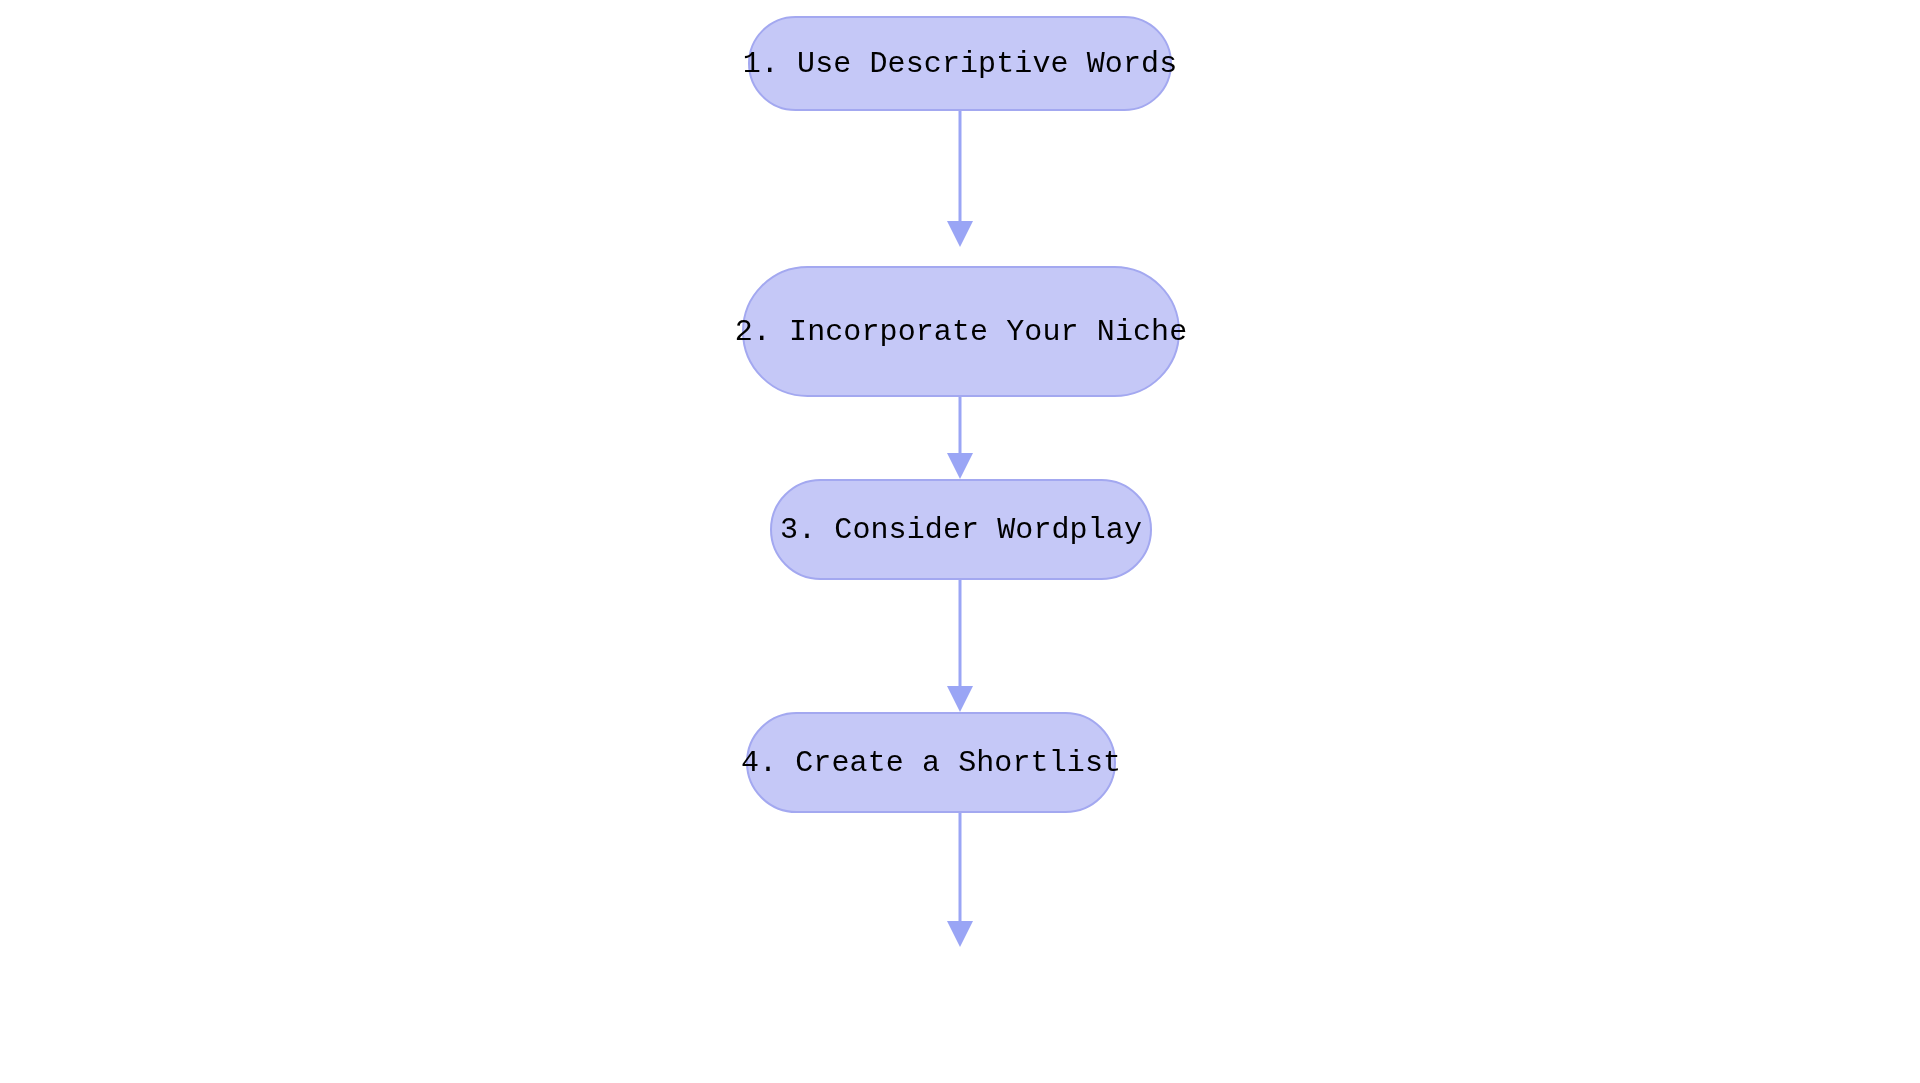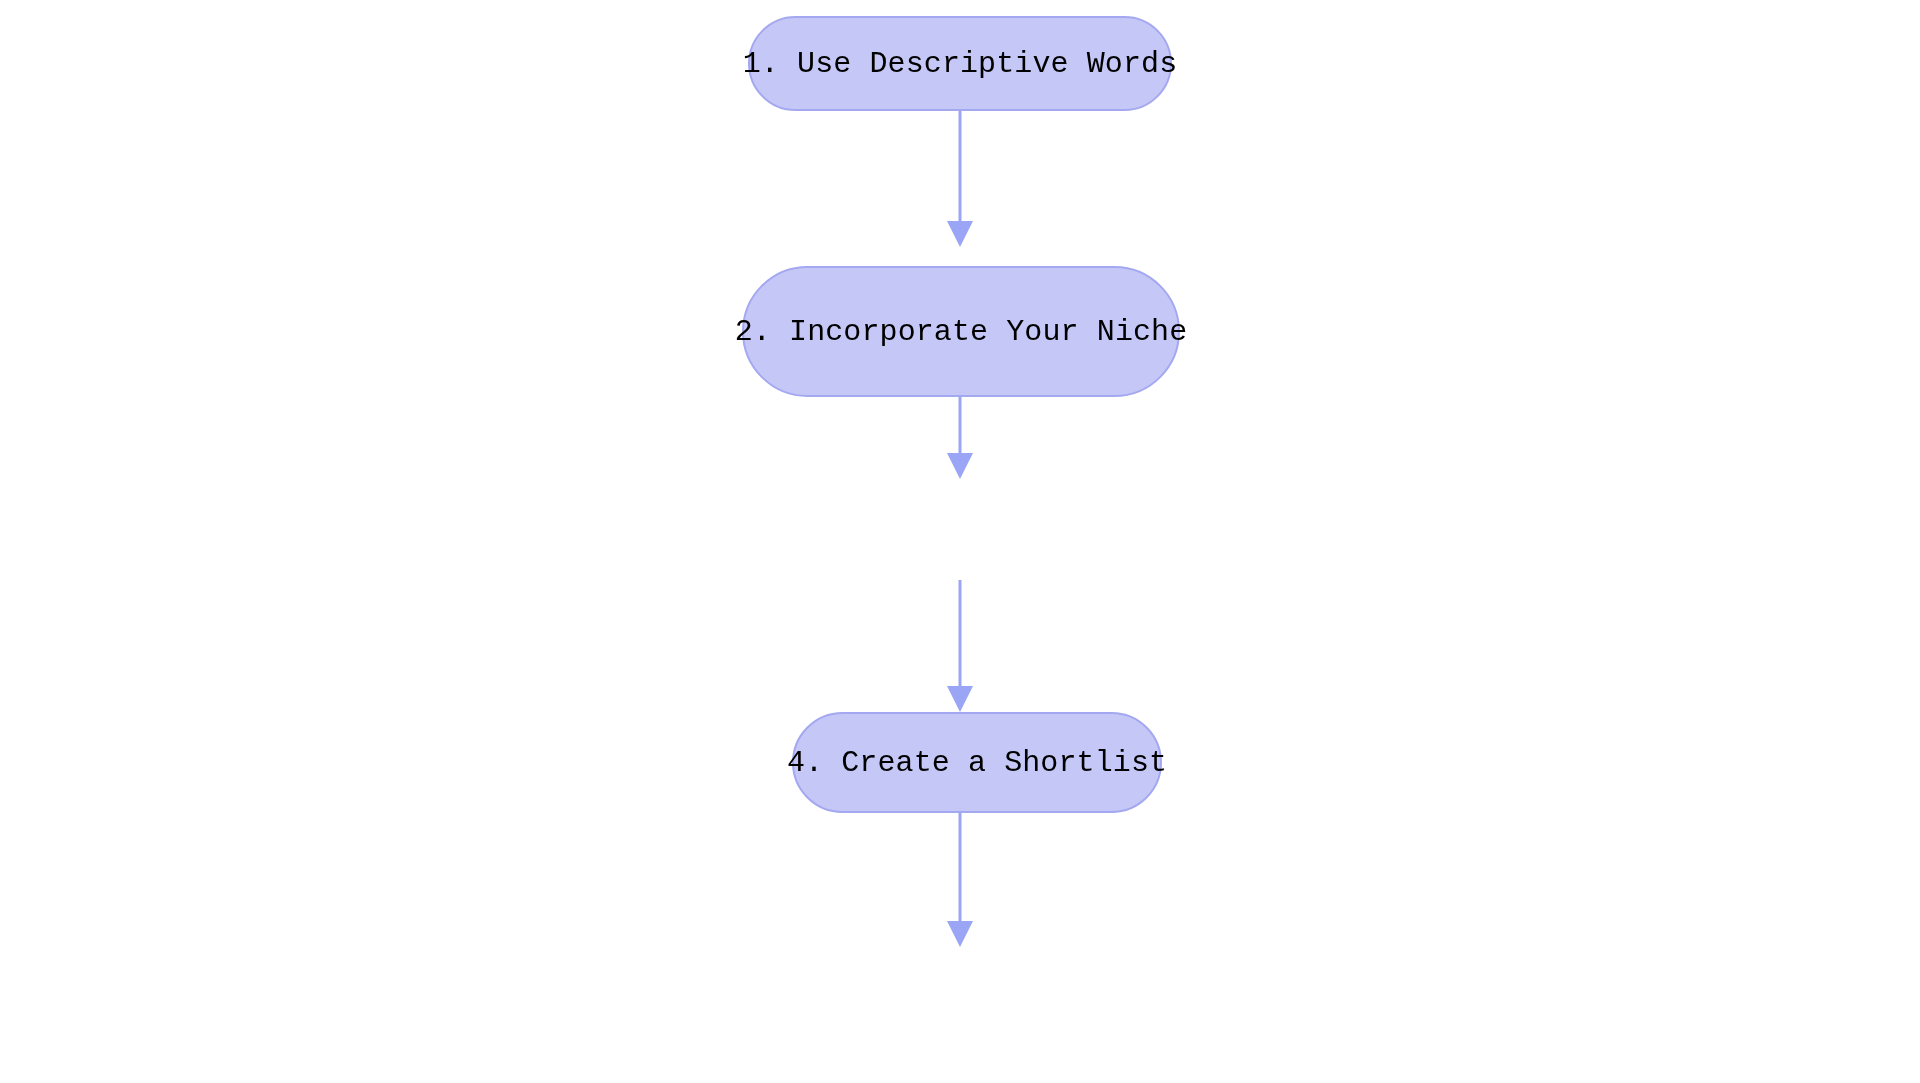--- a/index.html
+++ b/index.html
@@ -95,20 +95,23 @@
   <div class="flow-col">
 
     <div class="node" id="node-1" style="left: 748px; top: 16px; width: 424px; height: 95px; background: rgb(197, 200, 247); border-color: rgb(163, 168, 240); color: rgb(48, 41, 212);">
       <span class="node-label">1. Use Descriptive Words</span>
     </div>
 
     <div class="node" id="node-2" style="left: 742px; top: 247px; width: 438px; height: 131px; background: rgb(197, 200, 247); border-color: rgb(163, 168, 240); color: rgb(48, 41, 212); margin-top: 19px;">
       <span class="node-label">2. Incorporate Your Niche</span>
     </div>
 
+    <div class="node" id="node-3" style="left: 770px; top: 479px; width: 382px; height: 101px; background: rgb(197, 200, 247); border-color: rgb(163, 168, 240); color: rgb(48, 41, 212);">
+      <span class="node-label">3. Consider Wordplay</span>
+    </div>
 
-    <div class="node" id="node-4" style="left: 792px; top: 712px; width: 370px; height: 101px; background: rgb(197, 200, 247); border-color: rgb(163, 168, 240); color: rgb(48, 41, 212);">
+    <div class="node" id="node-4" style="left: 746px; top: 712px; width: 370px; height: 101px; background: rgb(197, 200, 247); border-color: rgb(163, 168, 240); color: rgb(48, 41, 212);">
       <span class="node-label">4. Create a Shortlist</span>
     </div>
 
 
   </div>
 </div>
 
 </body></html>

